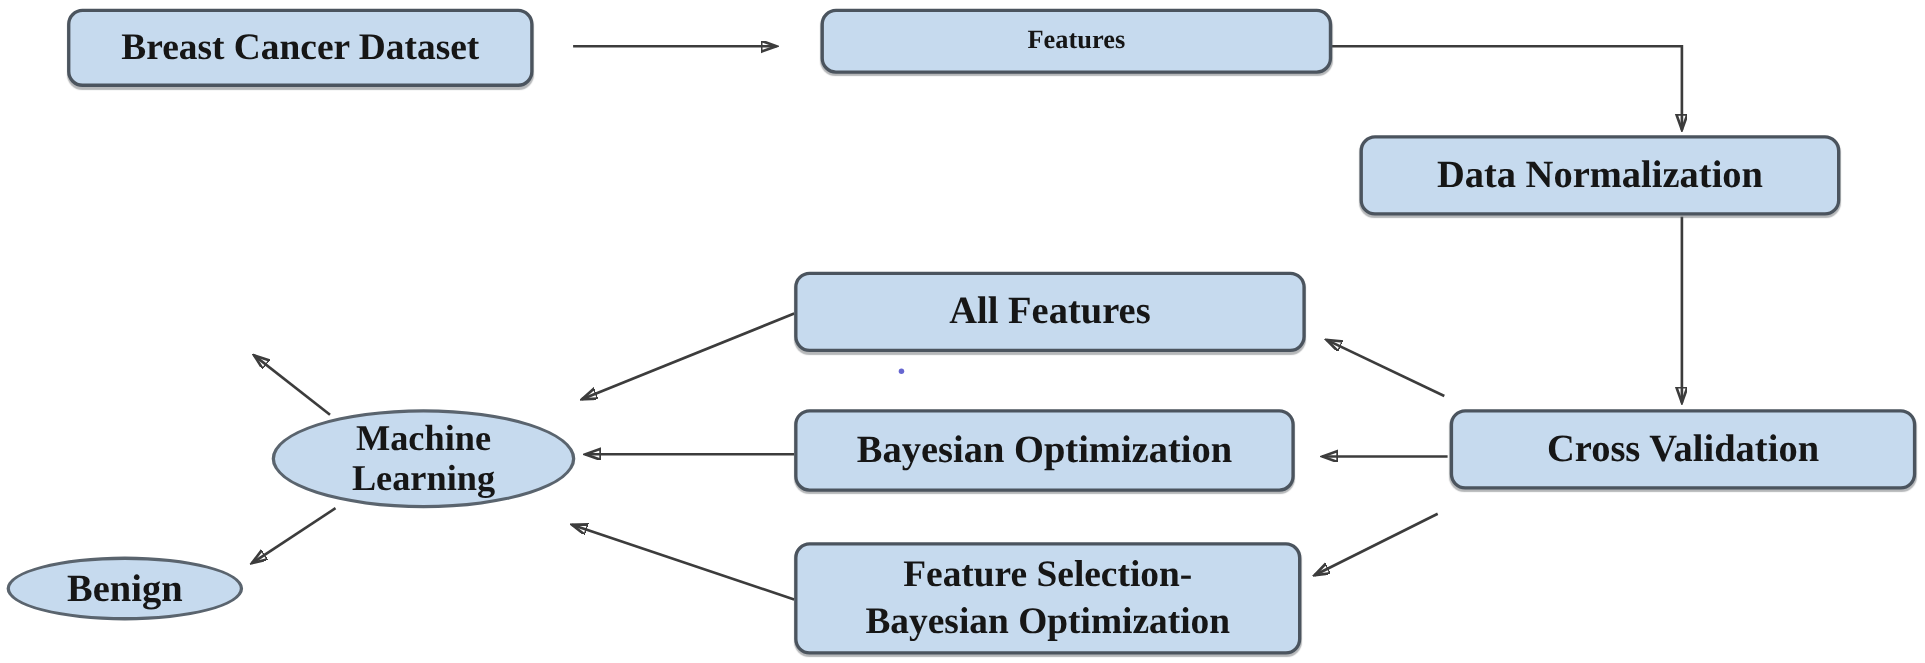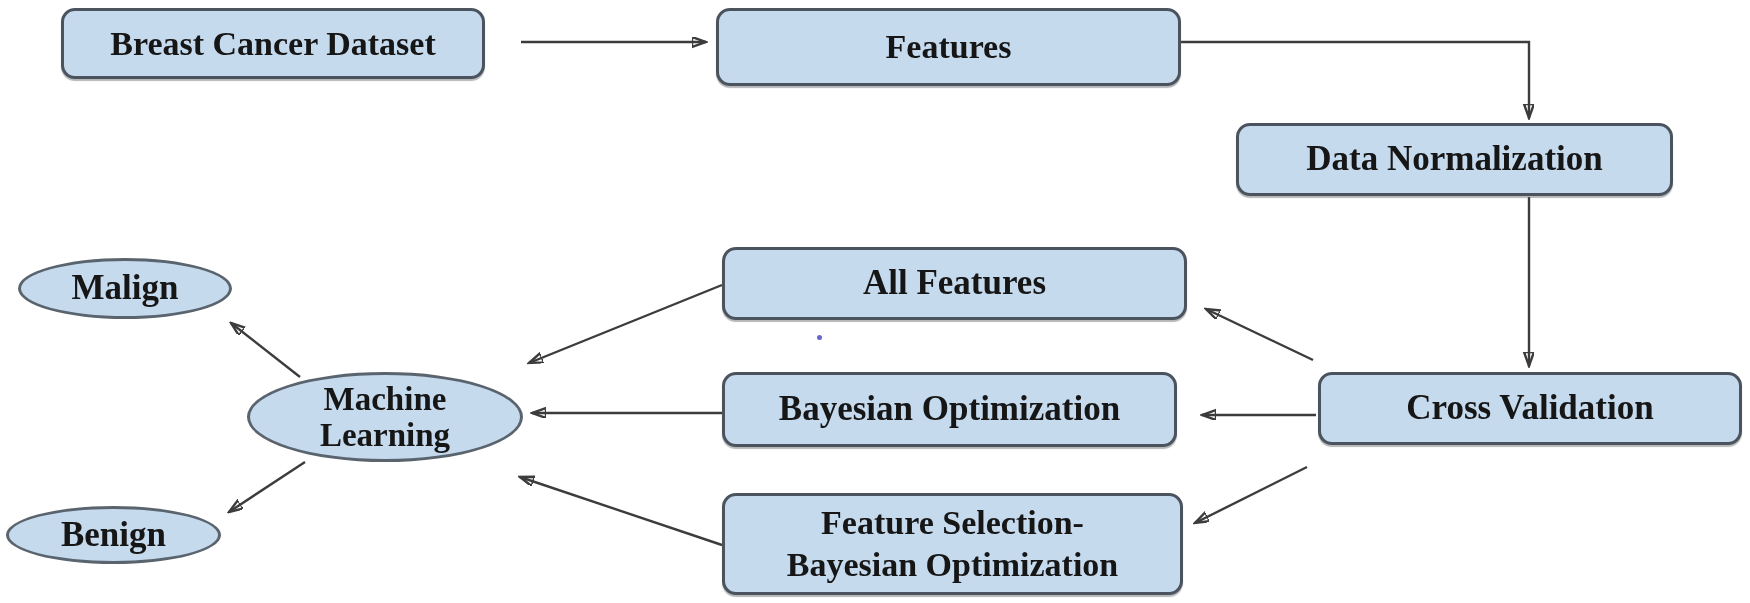--- a/index.html
+++ b/index.html
@@ -44,21 +44,21 @@
     border: 3px solid #4b545e;
     border-radius: 14px;
     box-shadow: 0 2px 1px rgba(90,95,100,0.45);
   }
   .ellipse {
     border: 3px solid #5a646e;
     border-radius: 50%;
   }
   
   .n-bcd  { left: 61px;   top: 8px;   width: 424px; height: 71px;  font-size: 34px; }
-  .n-feat { left: 716px;  top: 8px;   width: 465px; height: 78px;  font-size: 34px; }
+  .n-feat { left: 746px;  top: 8px;   width: 465px; height: 59px;  font-size: 24px; }
   .n-dn   { left: 1236px; top: 123px; width: 437px; height: 73px;  font-size: 35px; }
   .n-cv   { left: 1318px; top: 372px; width: 424px; height: 73px;  font-size: 35px; }
   .n-af   { left: 722px;  top: 247px; width: 465px; height: 73px;  font-size: 35px; }
   .n-bo   { left: 722px;  top: 372px; width: 455px; height: 75px;  font-size: 35px; }
   .n-fs   { left: 722px;  top: 493px; width: 461px; height: 102px; font-size: 34px; line-height: 1.25; }
   
   .n-ml     { left: 247px; top: 372px; width: 276px; height: 90px; font-size: 33px; line-height: 1.1; }
   .n-ml .lbl { width: 180px; }
   .n-malign { left: 18px;  top: 258px; width: 214px; height: 61px; font-size: 35px; }
   .n-benign { left: 6px;   top: 506px; width: 215px; height: 58px; font-size: 35px; }
@@ -124,23 +124,20 @@
 
   <div class="node rect n-fs">
     <span class="lbl">Feature Selection-</span>
     <span class="lbl">Bayesian Optimization</span>
   </div>
 
   <div class="node ellipse n-ml">
     <span class="lbl">Machine Learning</span>
   </div>
 
-  <div class="node ellipse n-malign">
-    <span class="lbl">Malign</span>
-  </div>
 
   <div class="node ellipse n-benign">
     <span class="lbl">Benign</span>
   </div>
 
   <div id="stray-dot"></div>
 
 </div>
 
 </body></html>

